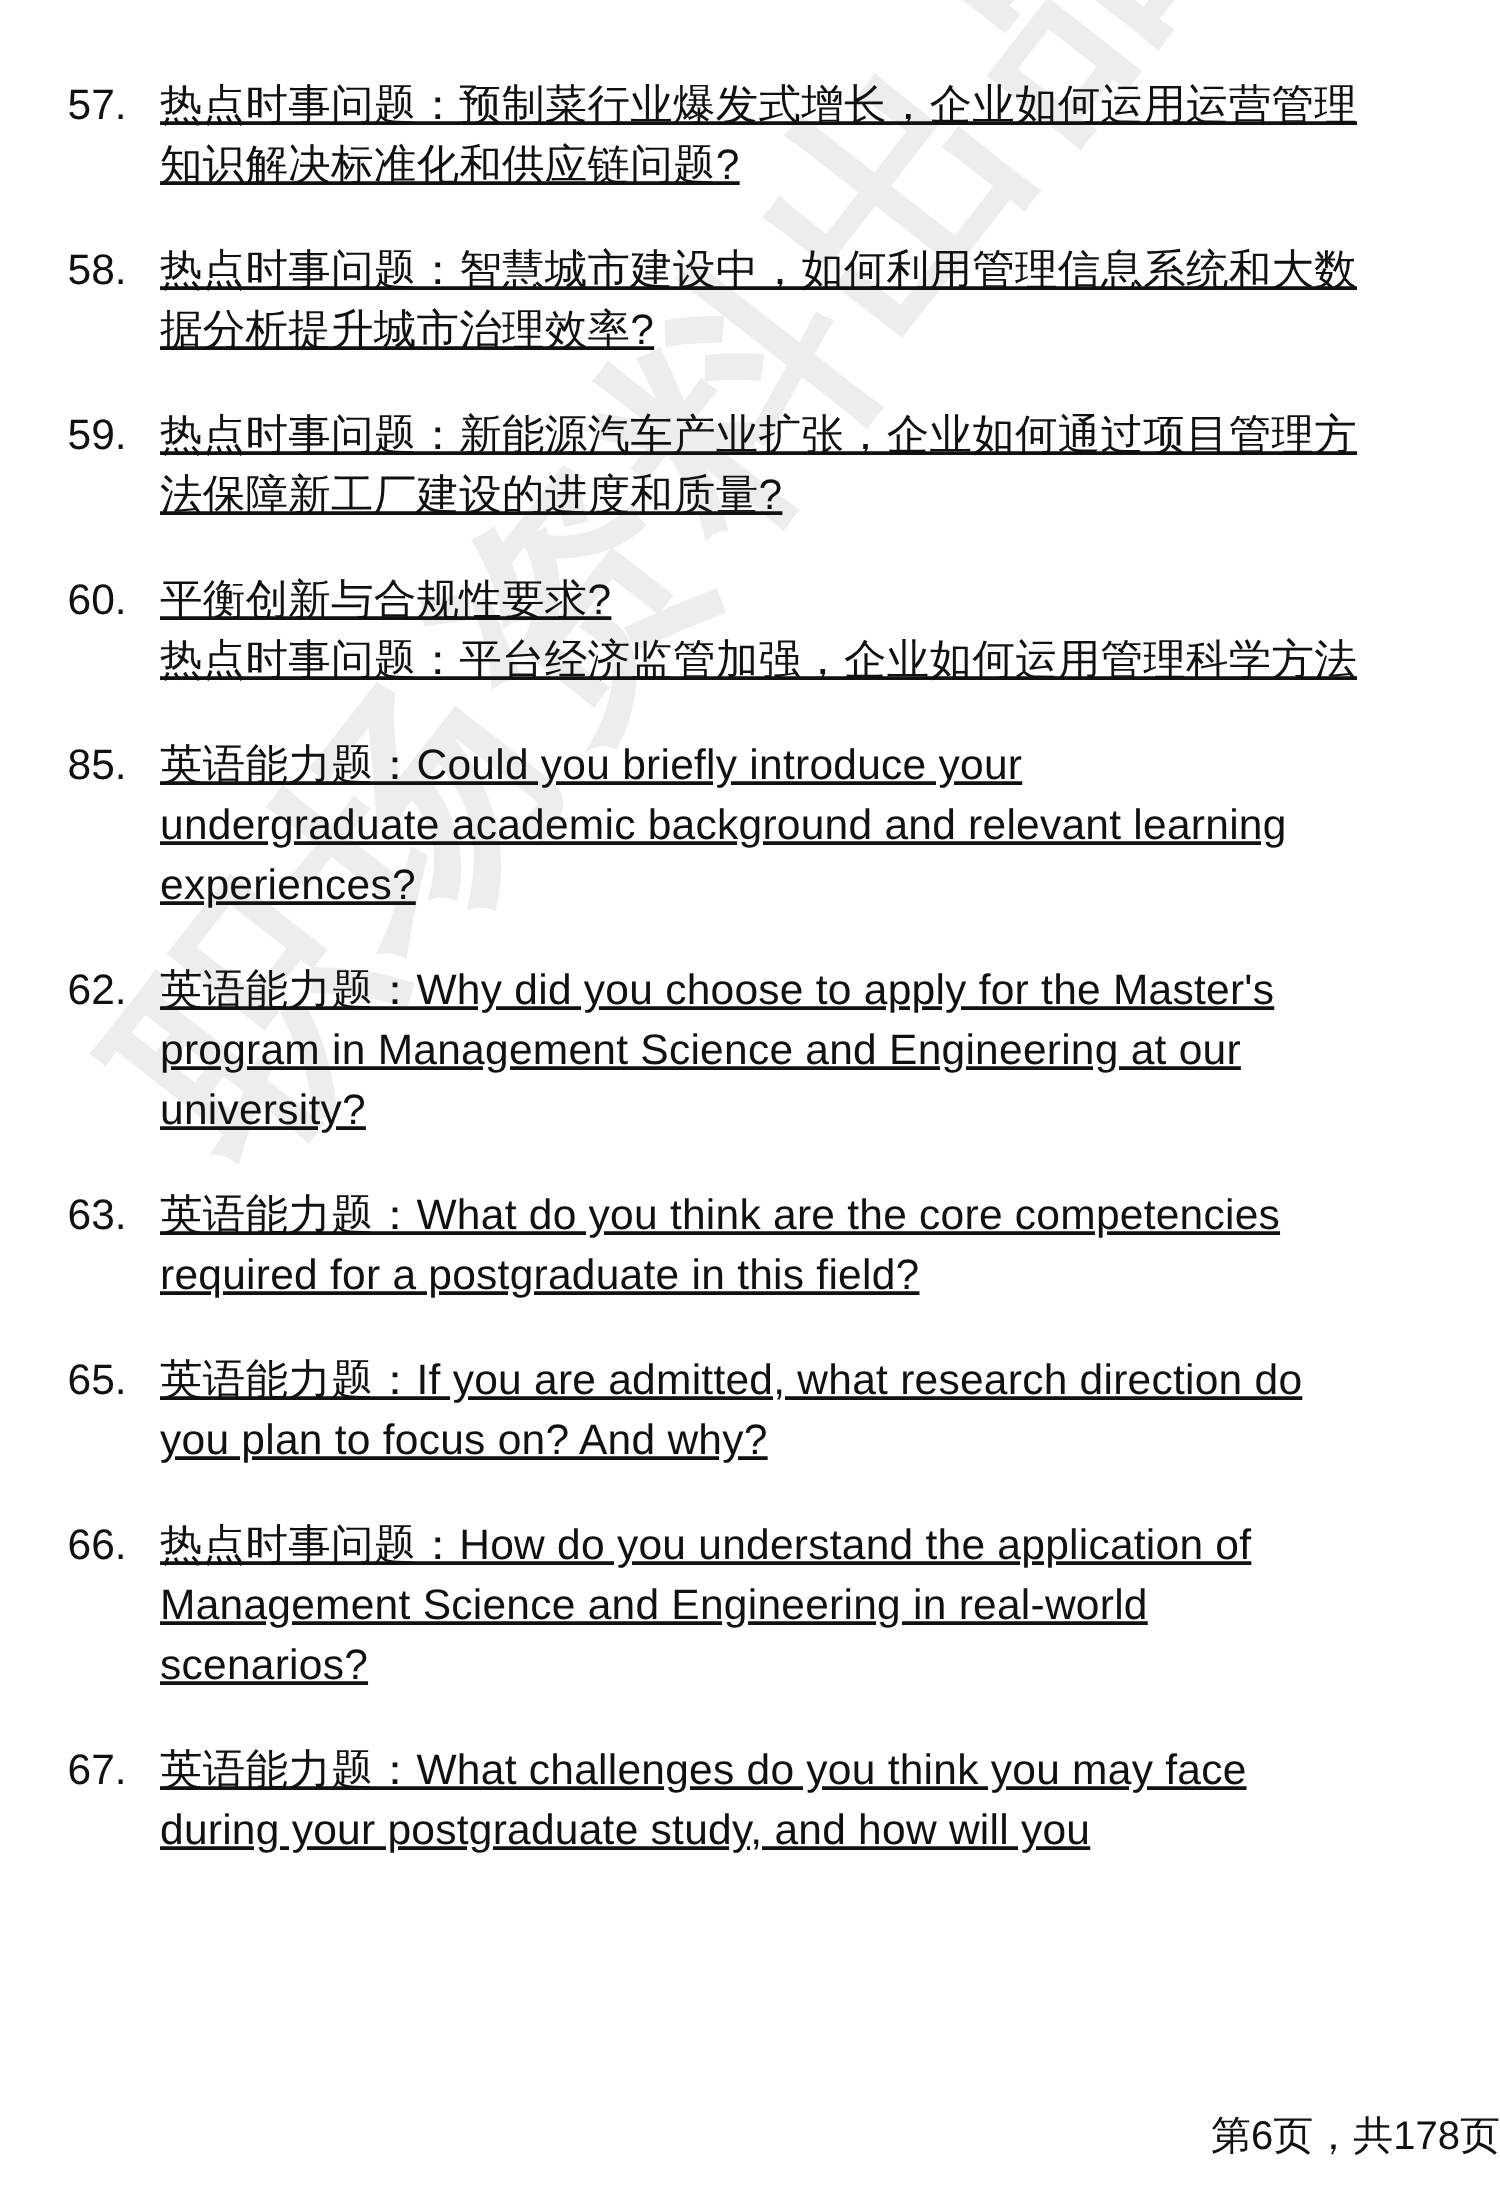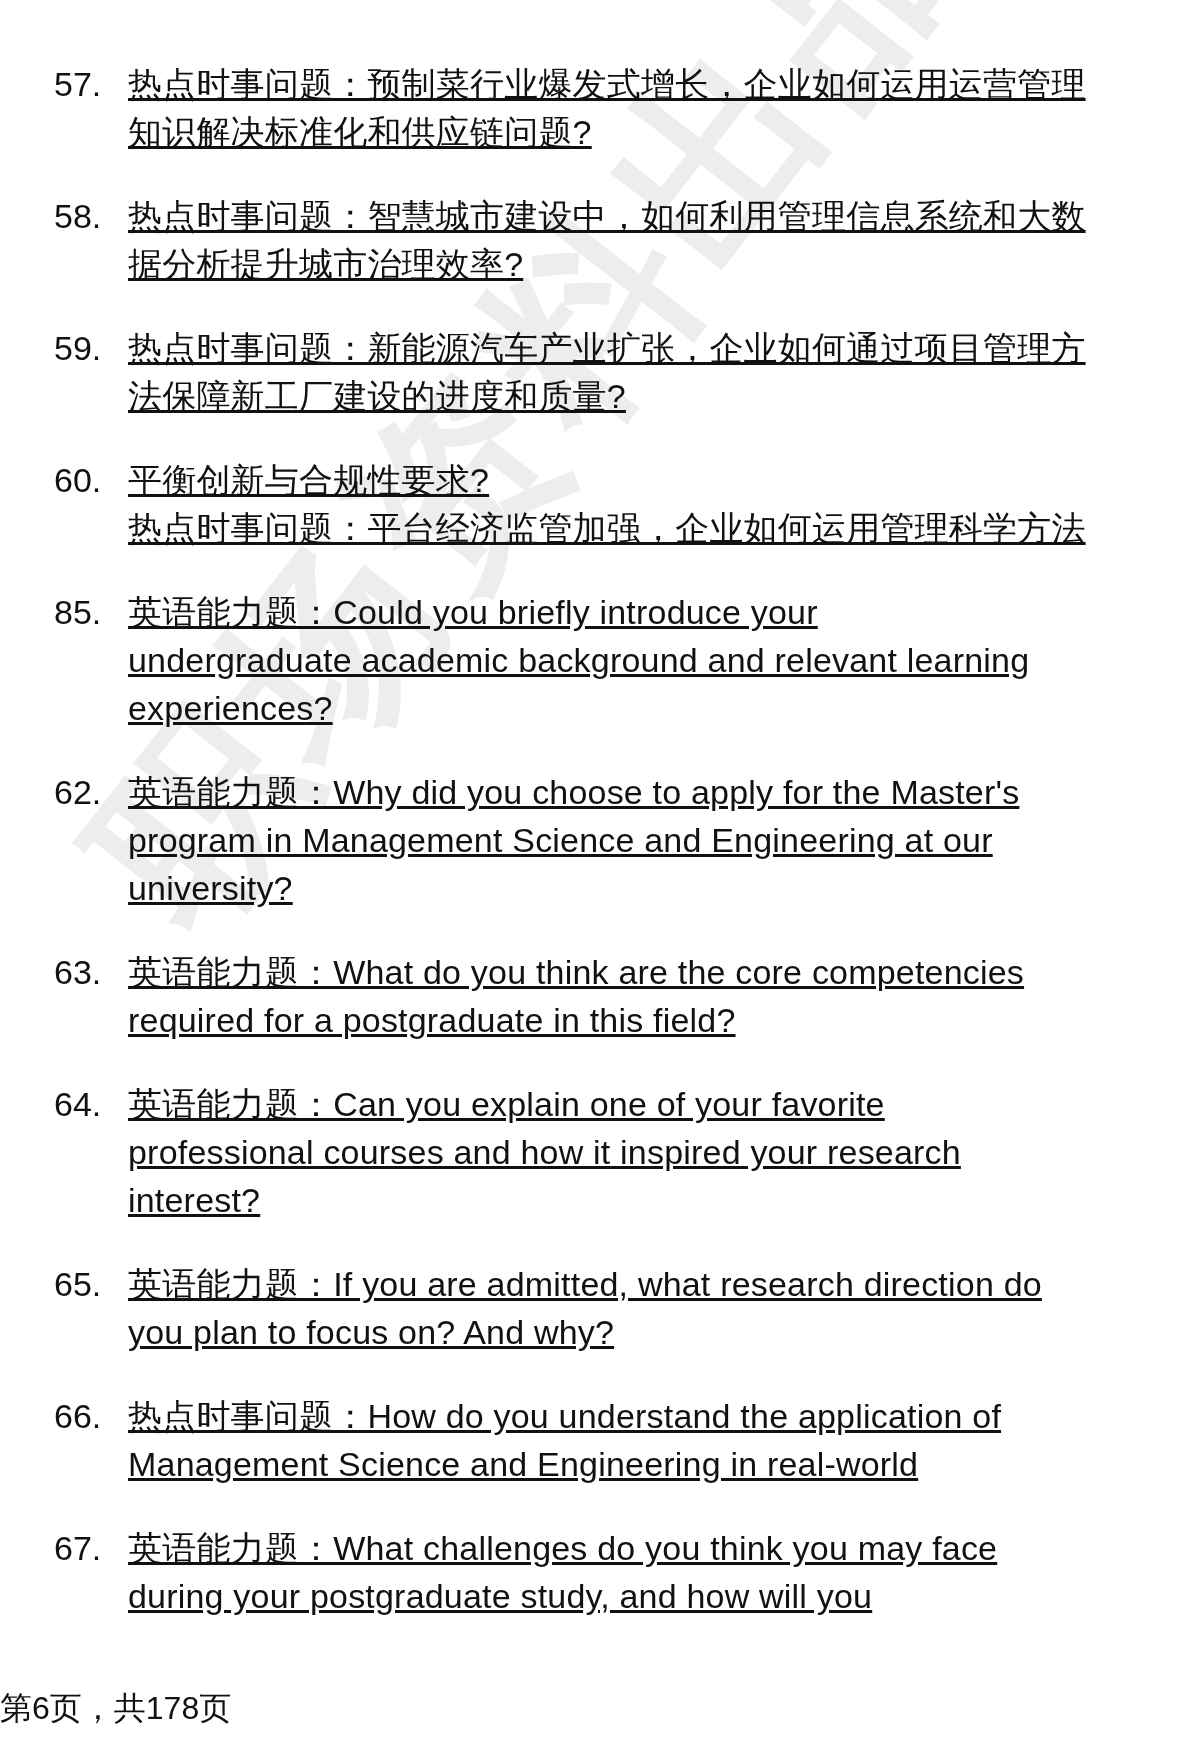--- a/index.html
+++ b/index.html
@@ -55,21 +55,21 @@
     line-height: 48px;
     white-space: nowrap;
     letter-spacing: 0.2px;
     text-decoration: underline;
   }
   .footer {
     position: absolute;
     left: 0;
     width: 1200px;
     top: 1684px;
-    text-align: left;
+    text-align: right;
     font-size: 32px;
     line-height: 48px;
     z-index: 1;
   }
 </style>
 </head>
 <body>
 
 <div class="watermark">职场资料出品</div>
 
@@ -105,34 +105,29 @@
     <span class="line">英语能力题：Why did you choose to apply for the Master's</span>
     <span class="line">program in Management Science and Engineering at our</span>
     <span class="line">university?</span>
   </div>
   <div class="item">
     <span class="num">63.</span>
     <span class="line">英语能力题：What do you think are the core competencies</span>
     <span class="line">required for a postgraduate in this field?</span>
   </div>
   <div class="item">
-    <span class="num">64.</span>
-    <span class="line">英语能力题：Can you explain one of your favorite</span>
-    <span class="line">professional courses and how it inspired your research</span>
-    <span class="line">interest?</span>
-  </div>
-  <div class="item">
     <span class="num">65.</span>
     <span class="line">英语能力题：If you are admitted, what research direction do</span>
     <span class="line">you plan to focus on? And why?</span>
   </div>
   <div class="item">
     <span class="num">66.</span>
     <span class="line">热点时事问题：How do you understand the application of</span>
     <span class="line">Management Science and Engineering in real-world</span>
+    <span class="line">scenarios?</span>
   </div>
   <div class="item">
     <span class="num">67.</span>
     <span class="line">英语能力题：What challenges do you think you may face</span>
     <span class="line">during your postgraduate study, and how will you</span>
   </div>
 </div>
 
 <div class="footer">
   <span>第6页，共178页</span>

